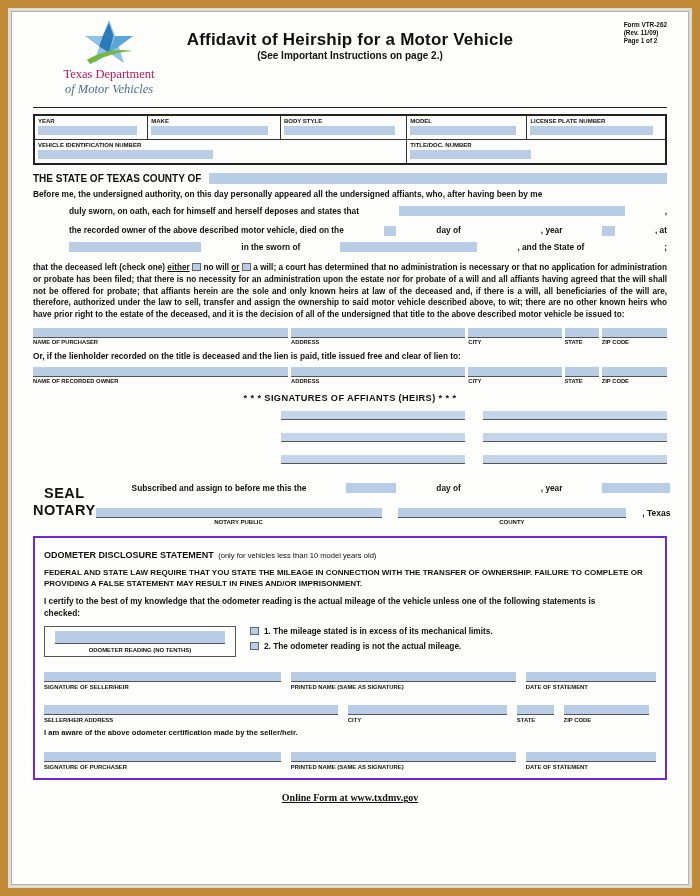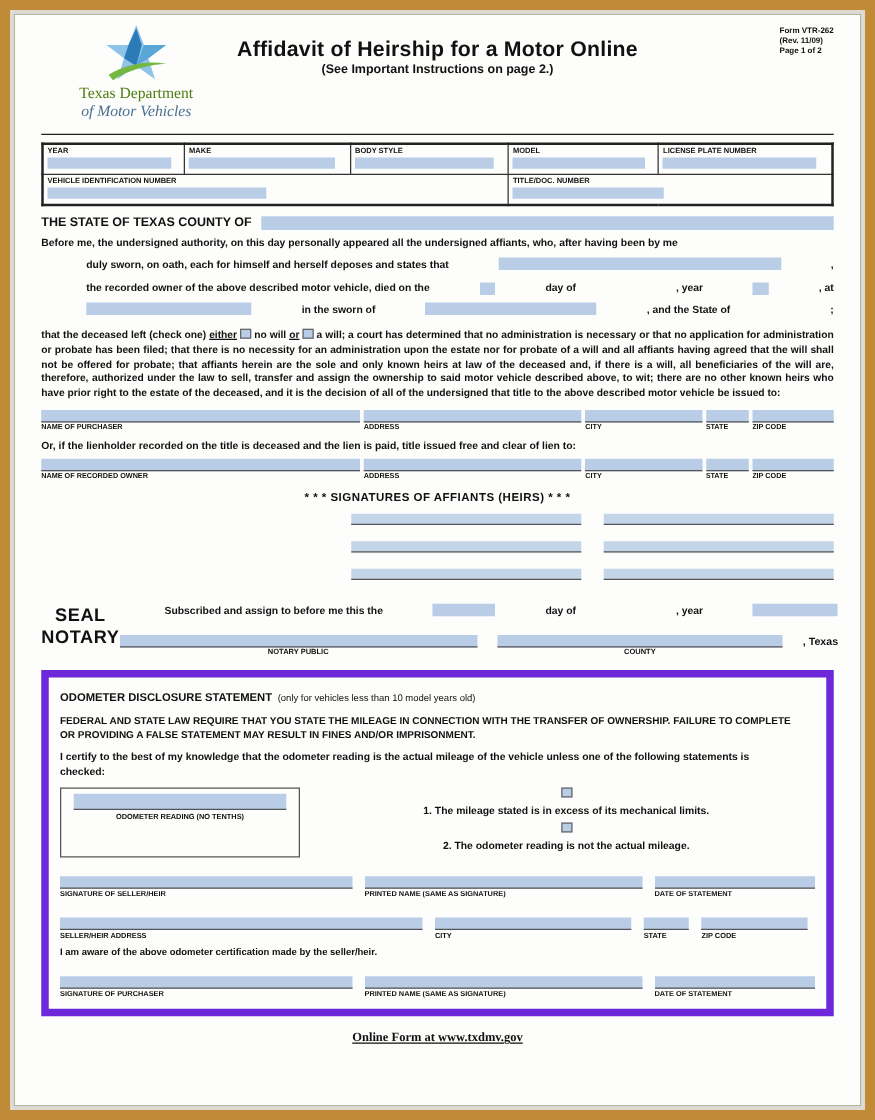--- a/index.html
+++ b/index.html
@@ -5,21 +5,21 @@
   * { margin:0; padding:0; box-sizing:border-box; }
   html,body { width:700px; }
   body { font-family:"Liberation Sans", sans-serif; color:#111; font-weight:bold; background:#888; }
   .frame { width:700px; height:896px; border:8px solid #c08a37; background:#dedbd2; padding:3px; }
   .page { background:#fdfdfb; border:1px solid #b5b2a8; height:100%; padding:6px 21px 4px; position:relative; overflow:hidden; }
 
   
   .header { position:relative; height:90px; border-bottom:1.5px solid #222; }
   .logo { position:absolute; left:0; top:2px; width:152px; text-align:center; font-weight:normal; }
   .logo svg { display:block; margin:0 auto; }
-  .logo-t1 { font-family:"Liberation Serif", serif; font-size:12.5px; color:#4d7c0f; margin-top:1px; }
+  .logo-t1 { font-family:"Liberation Serif", serif; font-size:12.5px; color:#be185d; margin-top:1px; }
   .logo-t2 { font-family:"Liberation Serif", serif; font-size:12.5px; color:#4a708f; font-style:italic; }
   .form-title { text-align:center; font-size:17px; padding-top:12px; letter-spacing:0.2px; }
   .form-subtitle { text-align:center; font-size:10px; }
   .form-info { position:absolute; right:0; top:3px; font-size:6.4px; line-height:7.8px; }
 
   
   table.veh { width:100%; border-collapse:collapse; border:2px solid #222; margin-top:6px; }
   table.veh td { border:1px solid #333; padding:2px 3px 4px; vertical-align:top; }
   .vlab { font-size:6px; white-space:nowrap; }
   .vfield { height:9px; background:#b9cde7; margin-top:2px; width:93%; }
@@ -50,31 +50,31 @@
   .notary { display:flex; margin-top:1px; }
   .seal { width:212px; text-align:center; font-size:14.5px; line-height:17px; letter-spacing:0.5px; padding-top:8px; }
   .notary-right { flex:1; padding-top:3px; }
   .notary-line2 { display:flex; gap:16px; margin-top:15px; align-items:flex-end; }
   .nfield { display:flex; flex-direction:column; }
   .nfield .rbar { height:10px; background:#b9cde7; border-bottom:1px solid #555; }
   .nlab { font-size:6px; text-align:center; margin-top:1px; }
   .texas { font-size:8.5px; white-space:nowrap; }
 
   
-  .odo { border:6px solid #6d28d9; margin-top:11px; padding:6px 9px 8px; }
+  .odo { border:2px solid #6d28d9; margin-top:11px; padding:6px 9px 8px; }
   .odo-title { font-size:9px; }
   .odo-note { font-size:7.6px; font-weight:normal; }
   .odo-law { font-size:8px; line-height:11px; margin-top:5px; width:98%; }
   .odo-cert { font-size:8.3px; line-height:11.5px; margin-top:7px; width:95%; }
   .odo-mid { display:flex; margin-top:7px; }
   .odo-read-box { width:192px; border:1px solid #555; padding:4px 6px 3px; text-align:center; }
   .odo-read-box .obar { height:13px; background:#b9cde7; border-bottom:1px solid #555; margin:0 4px 3px; }
   .odo-read-box .olab { font-size:5.9px; }
   .odo-checks { flex:1; margin-left:14px; }
-  .chk-item { display:flex; align-items:center; gap:5px; font-size:8.3px; margin-bottom:5px;flex-direction:column; }
+  .chk-item { display:flex; align-items:center; gap:5px; font-size:8.3px; margin-bottom:5px; }
   .warning { text-align:center; font-size:8.6px; margin-top:3px; margin-right:90px; }
   .odo-sig-row { display:flex; gap:10px; margin-top:15px; }
   .odo-sig-row .rbar { height:10px; background:#b9cde7; border-bottom:1px solid #555; }
   .odo-sig-row .rlab { font-size:5.9px; margin-top:2px; white-space:nowrap; }
   .aware { font-size:7.6px; margin-top:5px; }
 
   
   .footer { text-align:center; margin-top:12px;font-family:Liberation Serif, serif; }
   .footer-online { font-size:10px; text-decoration:underline; }
   .footer-form { font-size:9.5px; margin-top:4px; white-space:pre-wrap; }
@@ -89,21 +89,21 @@
     <div class="logo">
       <svg width="56" height="46" viewBox="0 0 60 52">
         <polygon points="30,0 37,18 57,18 41,30 47,49 30,37 13,49 19,30 3,18 23,18" fill="#8fc3e8"></polygon>
         <polygon points="30,3 35,18 30,37 19,30 23,18" fill="#2b7bb9"></polygon>
         <polygon points="37,18 57,18 41,30 30,37" fill="#5aa7d6"></polygon>
         <path d="M5,45 C22,35 40,32 57,35 C38,36 18,43 9,50 Z" fill="#74b843"></path>
       </svg>
       <div class="logo-t1">Texas Department</div>
       <div class="logo-t2">of Motor Vehicles</div>
     </div>
-    <div class="form-title">Affidavit of Heirship for a Motor Online</div>
+    <div class="form-title">Affidavit of Heirship for a Motor Vehicle</div>
     <div class="form-subtitle">(See Important Instructions on page 2.)</div>
     <div class="form-info">
       <div>Form VTR-262</div>
       <div>(Rev. 11/09)</div>
       <div>Page 1 of 2</div>
     </div>
   </div>
 
   <table class="veh">
     <tbody>

